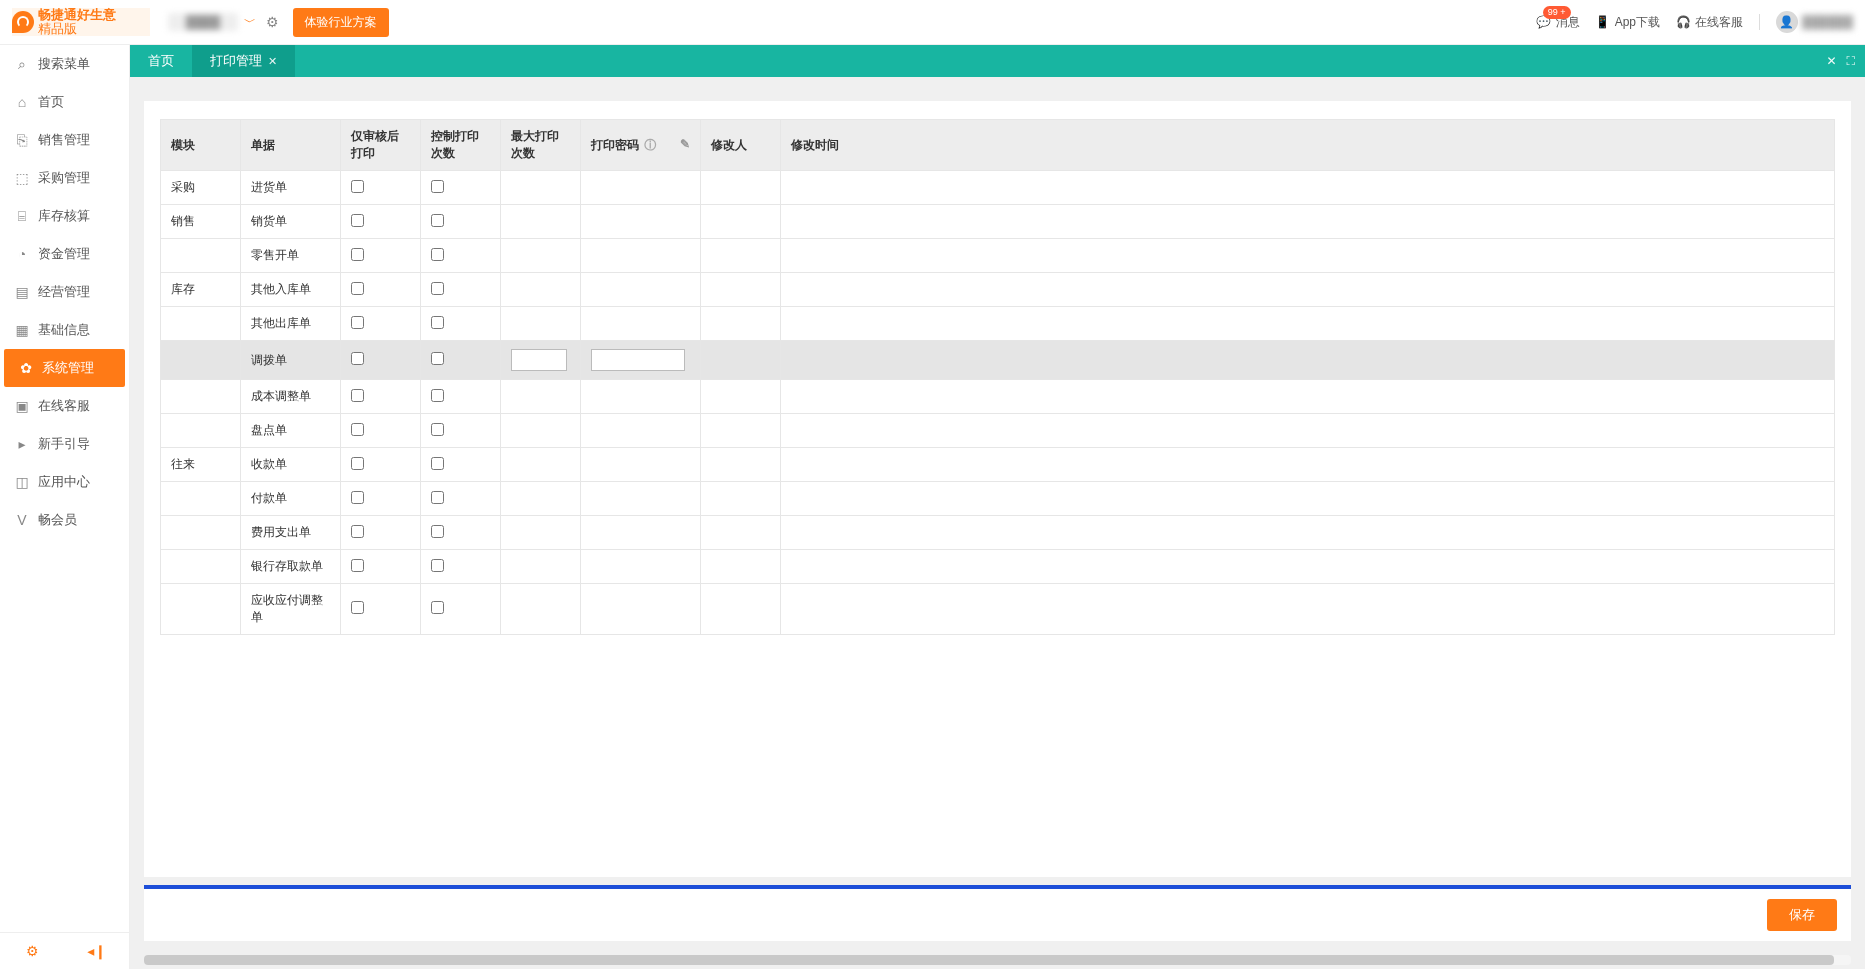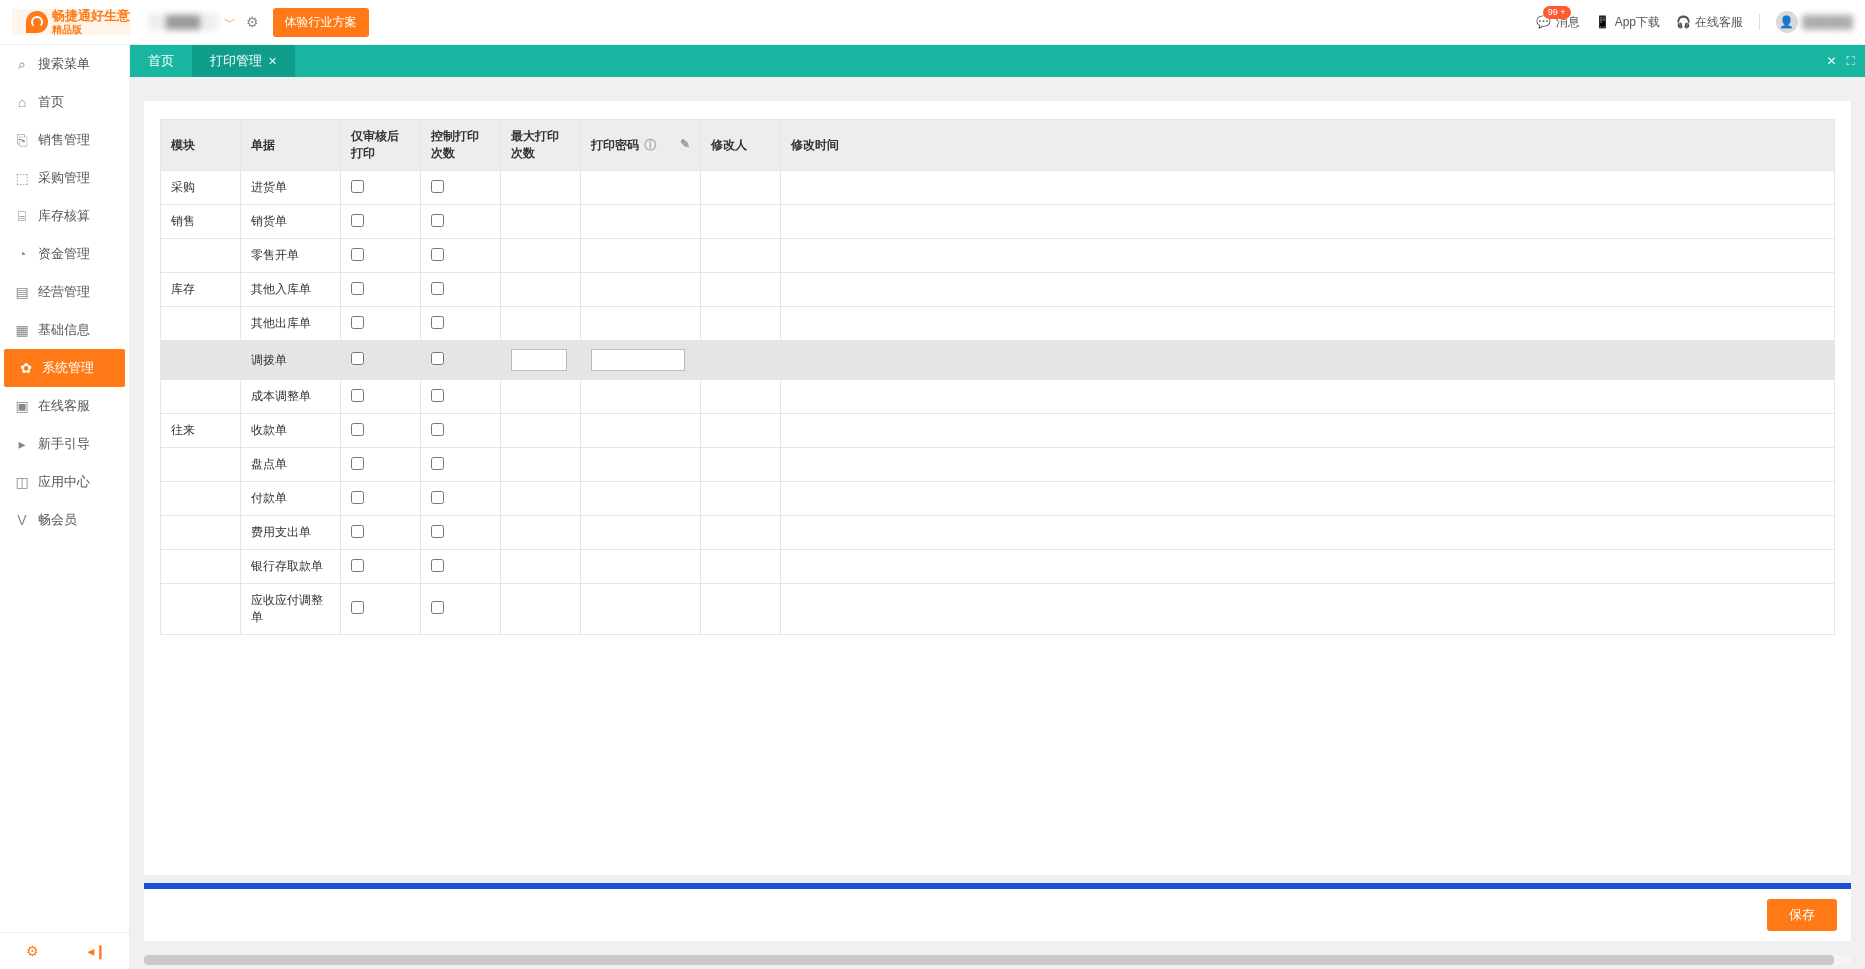--- a/index.html
+++ b/index.html
@@ -1,24 +1,24 @@
 <!DOCTYPE html>
 <html><head>
 <meta charset="utf-8">
 <style>
 * { box-sizing: border-box; margin: 0; padding: 0; }
 body { font-family: "Microsoft YaHei", Arial, sans-serif; font-size: 12px; color: #333; background: #fff; overflow: hidden; }
 
 .topbar { height: 45px; display: flex; align-items: center; padding: 0 12px; border-bottom: 1px solid #eee; }
-.logo { display: flex; align-items: center; gap: 4px; width: 118px; justify-content: flex-end; }
+.logo { display: flex; align-items: center; gap: 4px; width: 138px; }
 .logo-icon { width: 22px; height: 22px; background: #ff7a16; border-radius: 50% 50% 50% 0; position: relative; }
 .logo-icon::after { content: ""; position: absolute; width: 8px; height: 8px; border: 2px solid #fff; border-radius: 50%; left: 5px; top: 5px; border-bottom-color: transparent; }
 .logo-text { display: flex; flex-direction: column; line-height: 1.1; }
 .logo-title { color: #ff7a16; font-size: 13px; font-weight: 600; }
-.logo-sub { color: #ff7a16; font-size: 10px; font-weight: bold; }
+.logo-sub { color: #ff7a16; font-size: 13px; }
 
 .org-dropdown { display: flex; align-items: center; gap: 6px; margin-left: 18px; color: #888; }
 .org-blur { filter: blur(3px); color: #999; background: #eee; padding: 2px 18px; border-radius: 2px; }
 .chev-down { color: #ff7a16; font-size: 12px; }
 .gear { color: #888; font-size: 14px; margin-left: 10px; }
 
 .cta-btn { background: #ff7a16; color: #fff; border: none; border-radius: 3px; padding: 6px 12px; font-size: 12px; margin-left: 14px; cursor: pointer; }
 
 .topbar-right { margin-left: auto; display: flex; align-items: center; gap: 16px; color: #555; }
 .tr-item { display: flex; align-items: center; gap: 4px; cursor: pointer; position: relative; }
@@ -60,21 +60,21 @@
 .col-doc { width: 100px; }
 .col-chk1 { width: 80px; }
 .col-chk2 { width: 80px; }
 .col-max { width: 80px; }
 .col-pwd { width: 120px; }
 .col-user { width: 80px; }
 .help-ico { color: #aaa; margin-left: 2px; }
 .edit-ico { float: right; color: #999; cursor: pointer; }
 input[type=checkbox] { width: 13px; height: 13px; cursor: pointer; }
 
-.footer-bar { background: #fff; border-top: 6px solid #1d4ed8; padding: 10px 14px; display: flex; justify-content: flex-end; margin: 8px 14px 14px 14px; }
+.footer-bar { background: #fff; border-top: 4px solid #1d4ed8; padding: 10px 14px; display: flex; justify-content: flex-end; margin: 8px 14px 14px 14px; }
 .save-btn { background: #ff7a16; color: #fff; border: none; border-radius: 3px; padding: 7px 22px; font-size: 13px; cursor: pointer; }
 
 .hscroll { height: 10px; background: #f5f5f5; margin: 0 14px 4px 14px; position: relative; border-radius: 4px; }
 .hscroll .thumb { position: absolute; left: 0; top: 0; height: 100%; width: 99%; background: #c9c9c9; border-radius: 4px; }
 </style>
 </head>
 <body>
 
 <div class="topbar">
   <div class="logo side-logo-row">
@@ -284,41 +284,41 @@
                 <td></td>
                 <td>成本调整单</td>
                 <td><input type="checkbox" style=""></td>
                 <td><input type="checkbox" style=""></td>
                 <td></td>
                 <td></td>
                 <td></td>
                 <td></td>
               </tr>
               <tr>
+                <td></td>
+                <td>盘点单</td>
+                <td><input type="checkbox" style=""></td>
+                <td><input type="checkbox" style=""></td>
+                <td></td>
+                <td></td>
+                <td></td>
+                <td></td>
+              </tr>
+              <tr>
                 <td>往来</td>
                 <td>收款单</td>
                 <td><input type="checkbox" style=""></td>
                 <td><input type="checkbox" style=""></td>
                 <td></td>
                 <td></td>
                 <td></td>
                 <td></td>
               </tr>
               <tr>
                 <td></td>
-                <td>盘点单</td>
-                <td><input type="checkbox" style=""></td>
-                <td><input type="checkbox" style=""></td>
-                <td></td>
-                <td></td>
-                <td></td>
-                <td></td>
-              </tr>
-              <tr>
-                <td></td>
                 <td>付款单</td>
                 <td><input type="checkbox" style=""></td>
                 <td><input type="checkbox" style=""></td>
                 <td></td>
                 <td></td>
                 <td></td>
                 <td></td>
               </tr>
               <tr>
                 <td></td>

